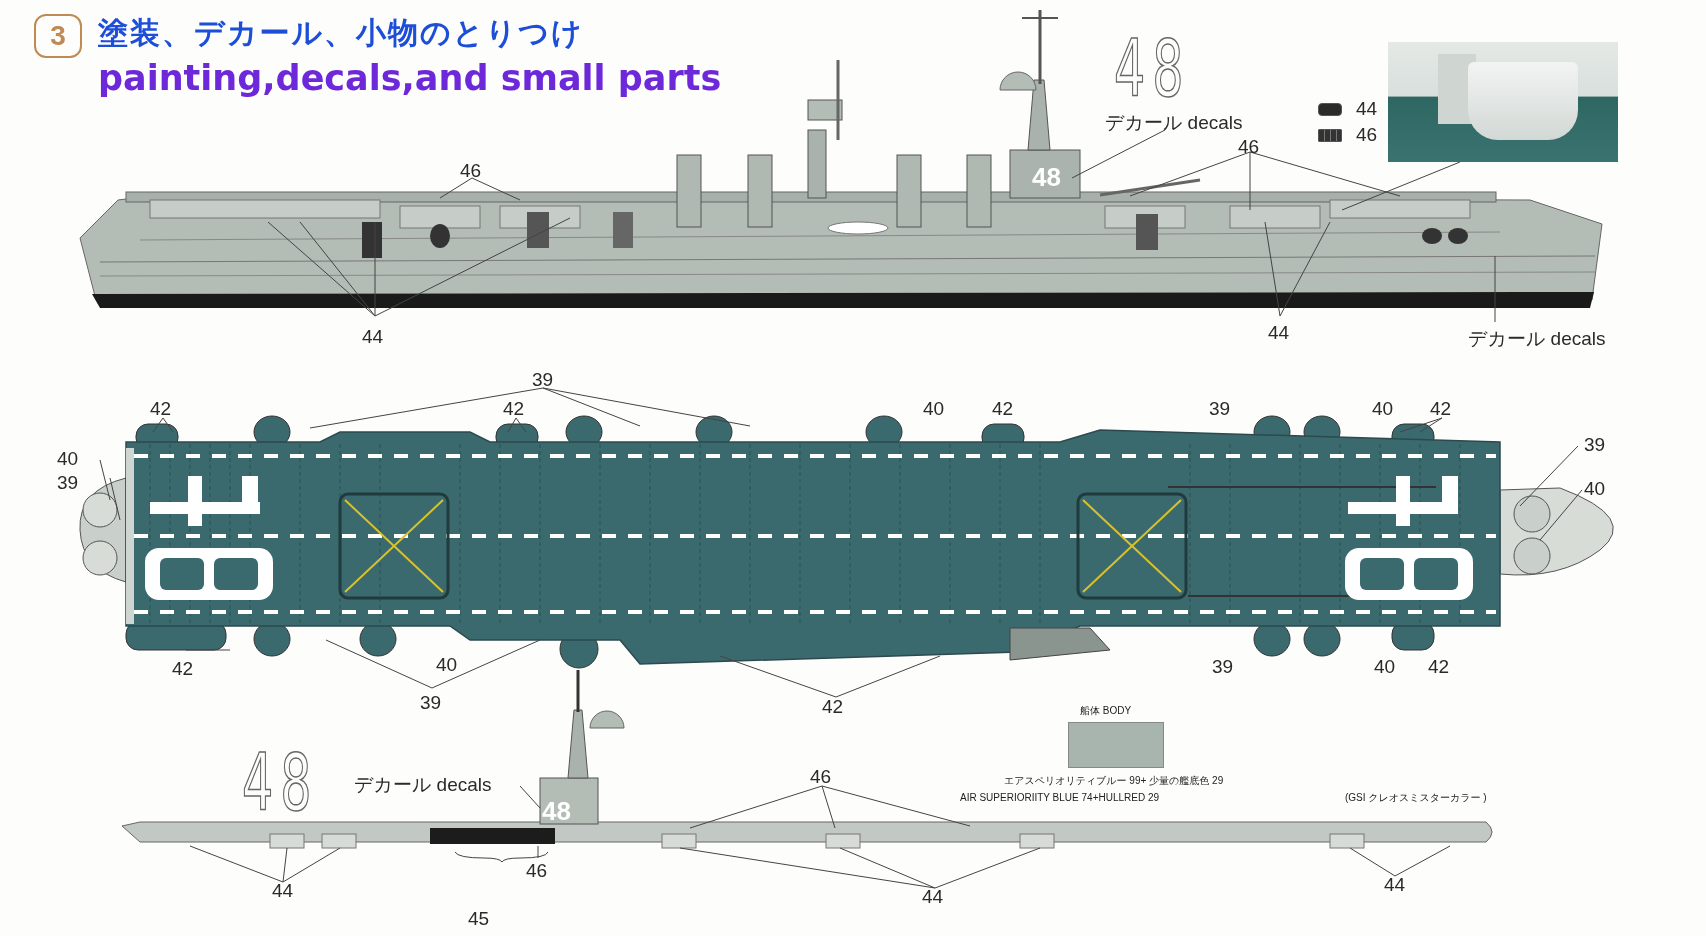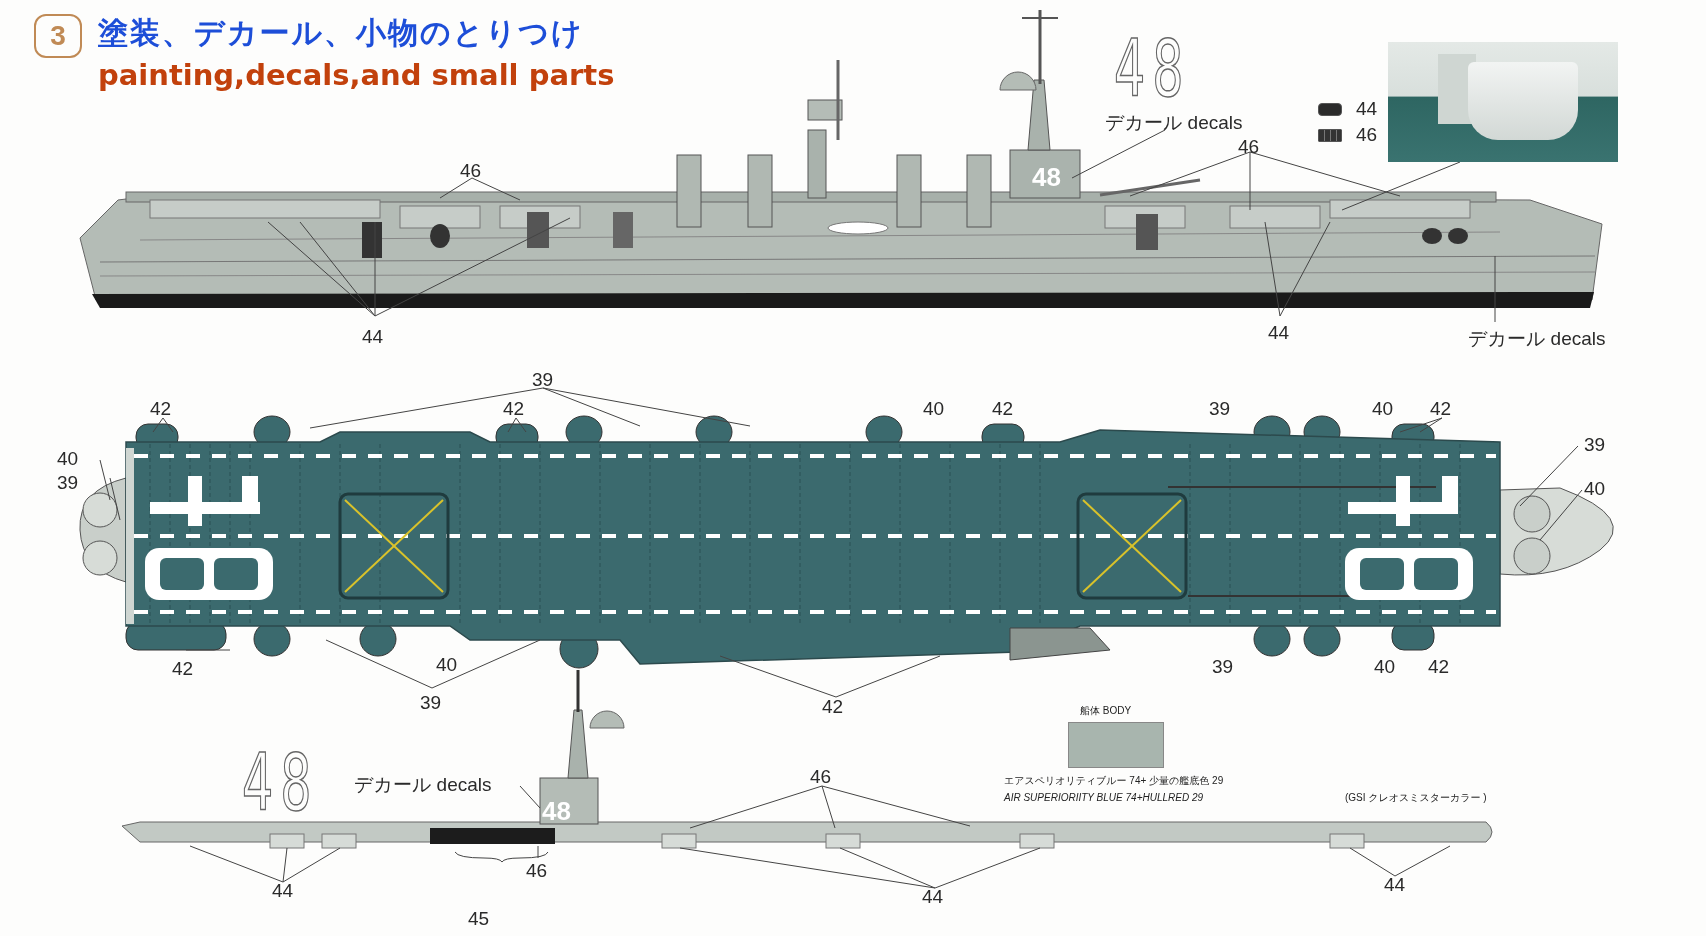--- a/index.html
+++ b/index.html
@@ -1,21 +1,21 @@
 <!DOCTYPE html>
 <html><head>
 <meta charset="utf-8">
 <style>
   html, body { margin:0; padding:0; background:#fdfdfc; }
   body { width:1706px; height:936px; position:relative; overflow:hidden;
          font-family:"Liberation Sans", "DejaVu Sans", sans-serif; color:#222; }
   .abs { position:absolute; }
   .title-jp { left:98px; top:13px; font-size:30px; font-weight:bold; color:#1d4ed8; letter-spacing:2px;
               font-family:Liberation Mono, monospace; }
-  .title-en { left:98px; top:58px; font-size:29px; font-weight:bold; color:#c2410c;
+  .title-en { left:98px; top:58px; font-size:35px; font-weight:bold; color:#6d28d9;
               font-family:"DejaVu Sans", sans-serif; }
   .step-badge { left:34px; top:14px; width:44px; height:40px; border:2.5px solid #c08a55; border-radius:12px;
                 color:#c08a55; font-size:28px; font-weight:bold; text-align:center; line-height:40px; }
   .lbl { font-size:19px; color:#2a2a2a; white-space:nowrap; }
   svg { position:absolute; left:0; top:0; }
   .big-num { font-size:78px; color:transparent; -webkit-text-stroke:1.5px #666; font-family:"DejaVu Sans Condensed","DejaVu Sans", sans-serif; letter-spacing:10px; transform:scaleX(0.7); transform-origin:left top; }
   .photo { left:1388px; top:42px; width:230px; height:120px; background:linear-gradient(180deg,#e4e9e6 0%,#d8dfdc 45%,#2e6662 46%,#3a7370 100%); overflow:hidden; }
   .photo .turret { position:absolute; left:80px; top:20px; width:110px; height:78px; background:linear-gradient(180deg,#f2f4f3,#d2d8d5); border-radius:6px 6px 30px 30px; }
   .photo .wall { position:absolute; left:50px; top:12px; width:38px; height:70px; background:#cfd6d2; }
   .swatch { left:1068px; top:722px; width:94px; height:44px; background:#a8b5ae; border:1px solid #888; }
@@ -305,15 +305,15 @@
 <div class="abs lbl" style="left:354px; top:772px;">デカール decals</div>
 <div class="abs lbl" style="left:810px; top:766px;">46</div>
 <div class="abs lbl" style="left:468px; top:860px;margin-top:48px;">45</div>
 <div class="abs lbl" style="left:526px; top:860px;">46</div>
 <div class="abs lbl" style="left:272px; top:880px;">44</div>
 <div class="abs lbl" style="left:922px; top:886px;">44</div>
 <div class="abs lbl" style="left:1384px; top:874px;">44</div>
 
 <div class="abs paint-text" style="left:1080px; top:702px;">船体 BODY</div>
 <div class="abs swatch"></div>
-<div class="abs paint-text" style="left:1004px; top:772px;">エアスペリオリティブルー 74+ 少量の艦底色 29</div>
-<div class="abs paint-text" style="left:1004px; top:789px;font-style:italic;">AIR SUPERIORIITY BLUE 74+HULLRED 29</div>
+<div class="abs paint-text" style="left:1004px; top:772px;">エアスペリオリティブルー 99+ 少量の艦底色 29</div>
+<div class="abs paint-text" style="left:960px; top:789px;">AIR SUPERIORIITY BLUE 74+HULLRED 29</div>
 <div class="abs paint-text" style="left:1345px; top:789px;">(GSI クレオスミスターカラー )</div>
 
 </body></html>

